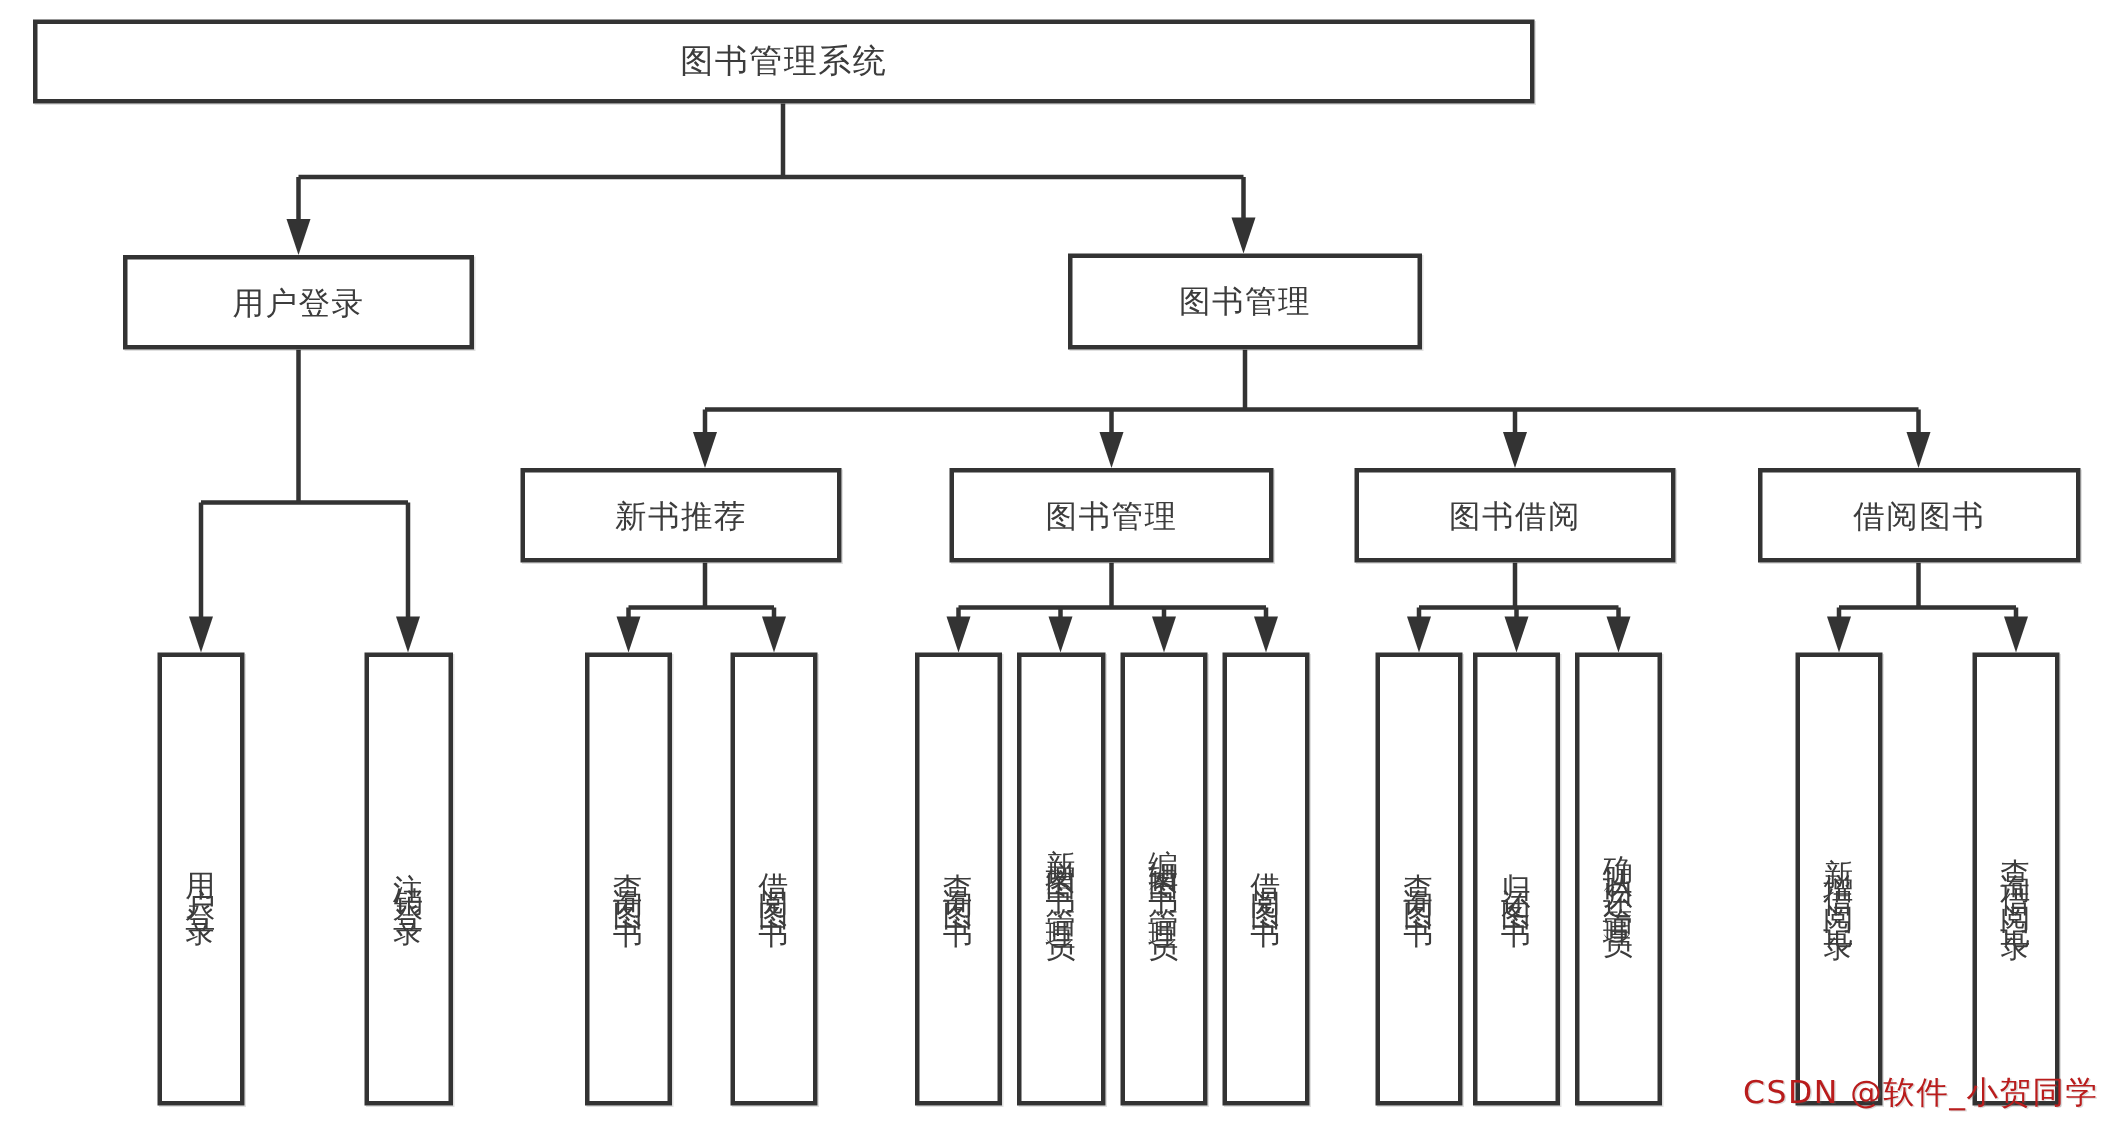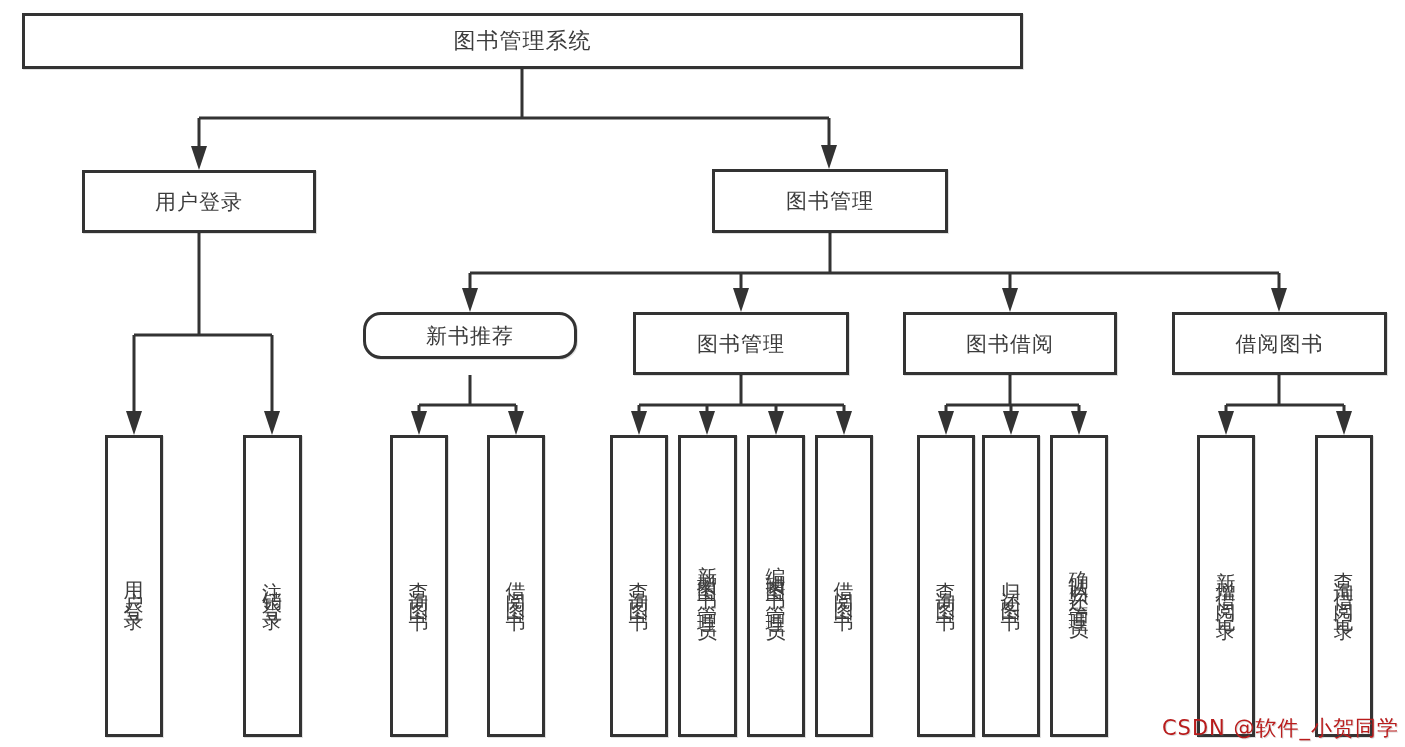--- a/index.html
+++ b/index.html
@@ -93,21 +93,21 @@
     <span>图书管理系统</span>
   </div>
 
   <div class="node hbox" style="left:82px; top:170px; width:234px; height:63px;">
     <span>用户登录</span>
   </div>
   <div class="node hbox" style="left:712px; top:169px; width:236px; height:64px;">
     <span>图书管理</span>
   </div>
 
-  <div class="node hbox" style="left:363px; top:312px; width:214px; height:47px;border-radius:18px;">
+  <div class="node hbox" style="left:347px; top:312px; width:214px; height:63px;">
     <span>新书推荐</span>
   </div>
   <div class="node hbox" style="left:633px; top:312px; width:216px; height:63px;">
     <span>图书管理</span>
   </div>
   <div class="node hbox" style="left:903px; top:312px; width:214px; height:63px;">
     <span>图书借阅</span>
   </div>
   <div class="node hbox" style="left:1172px; top:312px; width:215px; height:63px;">
     <span>借阅图书</span>

